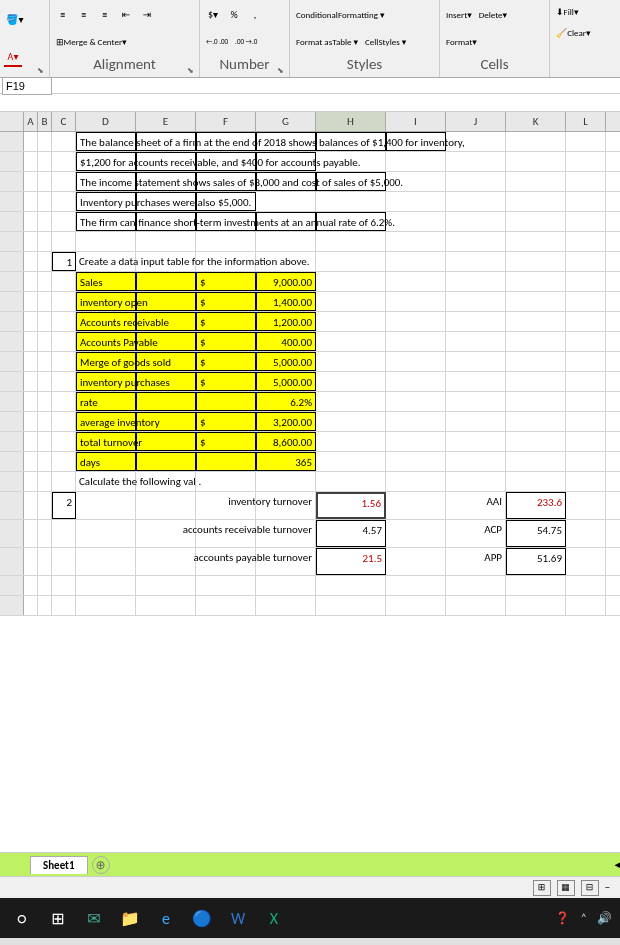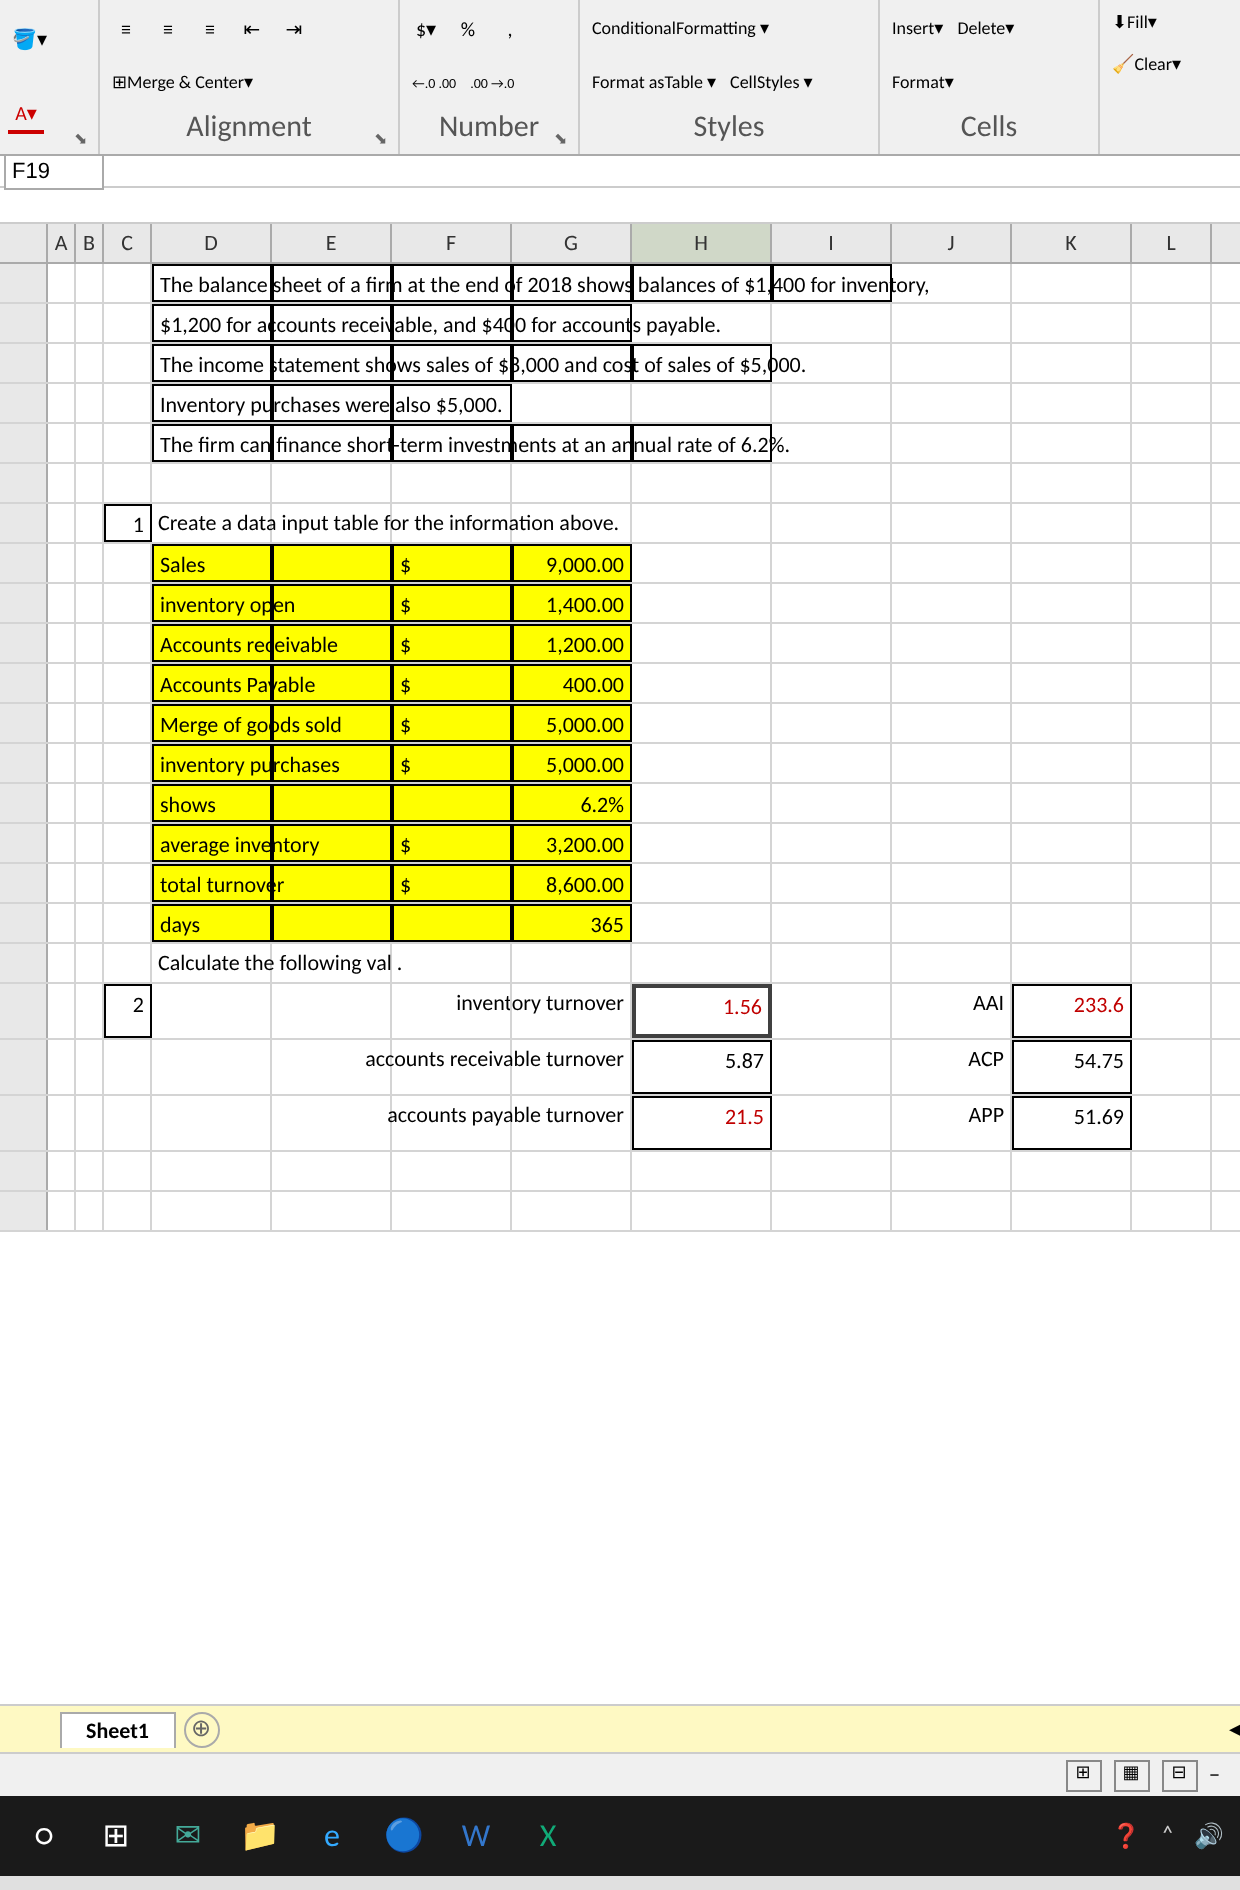--- a/index.html
+++ b/index.html
@@ -154,21 +154,21 @@
     .cF { width: 60px; }
     .cG { width: 60px; }
     .cH { width: 70px; }
     .cI { width: 60px; }
     .cJ { width: 60px; }
     .cK { width: 60px; }
     .cL { width: 40px; }
     
     
     .sheet-tabs {
-      background: #fef9c3;
+      background: #bef264;
       border-top: 1px solid #ccc;
       height: 24px;
       display: flex;
       align-items: center;
       padding-left: 30px;
       gap: 4px;
     }
     .sheet-tab {
       background: #fff;
       border: 1px solid #aaa;
@@ -541,21 +541,21 @@
       <div class="cell cI"></div>
       <div class="cell cJ"></div>
       <div class="cell cK"></div>
       <div class="cell cL"></div>
   </div>
   <div class="grid-row">
     <div class="row-header"></div>
       <div class="cell cA"></div>
       <div class="cell cB"></div>
       <div class="cell cC"></div>
-    <div class="cell cD yellow border-all">shows</div>
+    <div class="cell cD yellow border-all">rate</div>
     <div class="cell cE yellow border-all"></div>
     <div class="cell cF yellow border-all"></div>
     <div class="cell cG yellow border-all right">6.2%</div>
     <div class="cell cH"></div>
       <div class="cell cI"></div>
       <div class="cell cJ"></div>
       <div class="cell cK"></div>
       <div class="cell cL"></div>
   </div>
   <div class="grid-row">
@@ -637,21 +637,21 @@
   </div>
   <div class="grid-row" style="height:28px">
     <div class="row-header"></div>
       <div class="cell cA"></div>
       <div class="cell cB"></div>
       <div class="cell cC"></div>
       <div class="cell cD"></div>
       <div class="cell cE"></div>
       <div class="cell cF"></div>
     <div class="cell cG right" style="direction:rtl">accounts receivable turnover</div>
-    <div class="cell cH border-all right">5.87</div>
+    <div class="cell cH border-all right">4.57</div>
     <div class="cell cI"></div>
     <div class="cell cJ right">ACP</div>
     <div class="cell cK border-all right">54.75</div>
     <div class="cell cL"></div>
   </div>
   <div class="grid-row" style="height:28px">
     <div class="row-header"></div>
       <div class="cell cA"></div>
       <div class="cell cB"></div>
       <div class="cell cC"></div>

